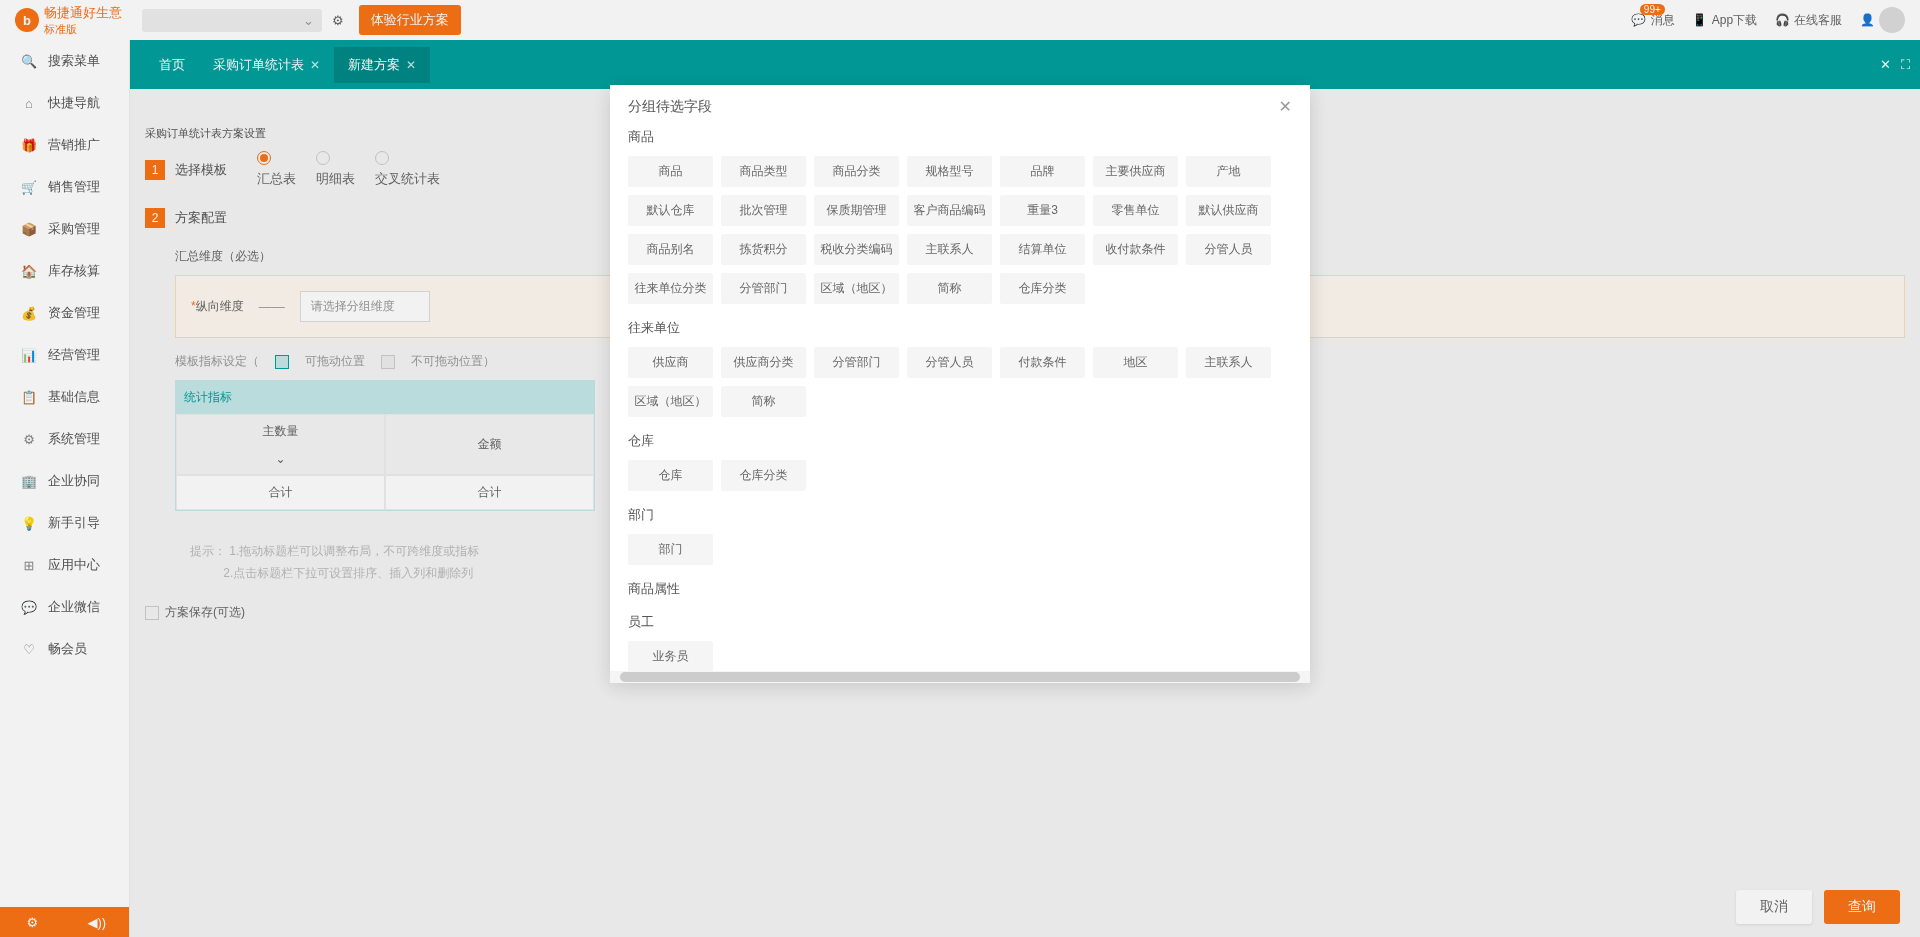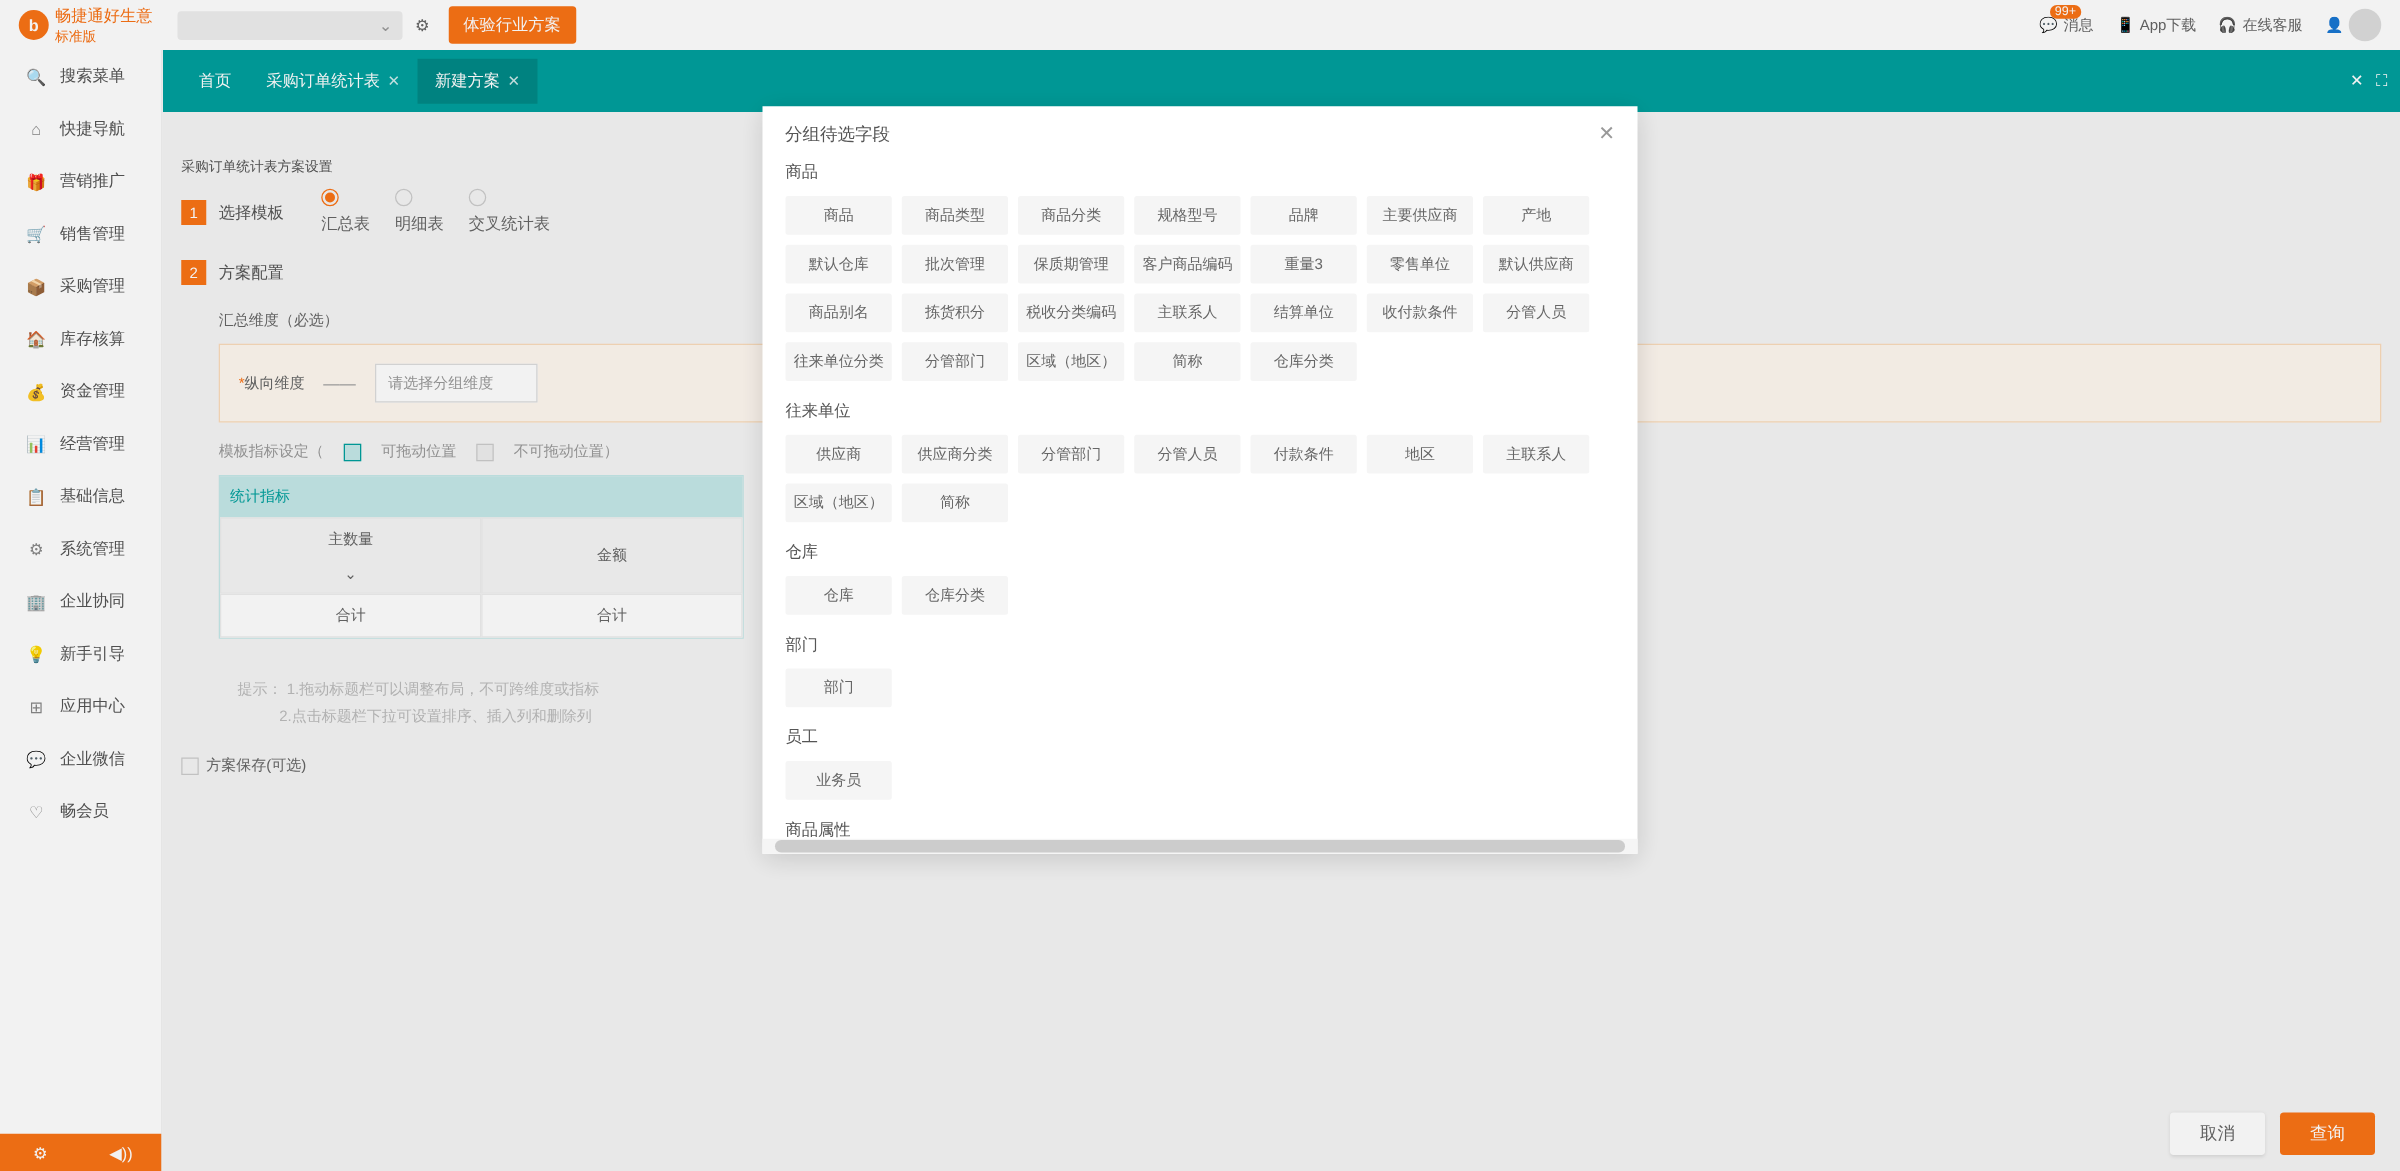--- a/index.html
+++ b/index.html
@@ -358,25 +358,25 @@
           <div class="chip">仓库分类</div>
         </div>
       </div>
       <div class="field-group">
         <div class="field-group-title">部门</div>
         <div class="field-chips">
           <div class="chip">部门</div>
         </div>
       </div>
       <div class="field-group">
+        <div class="field-group-title">商品属性</div>
+      </div>
+      <div class="field-group">
         <div class="field-group-title">员工</div>
         <div class="field-chips">
           <div class="chip">业务员</div>
         </div>
-      </div>
-      <div class="field-group">
-        <div class="field-group-title">商品属性</div>
       </div>
     </div>
   <div class="modal-hscroll">
     <div class="modal-hscroll-thumb"></div>
   </div>
 </div>
 
 </body></html>

